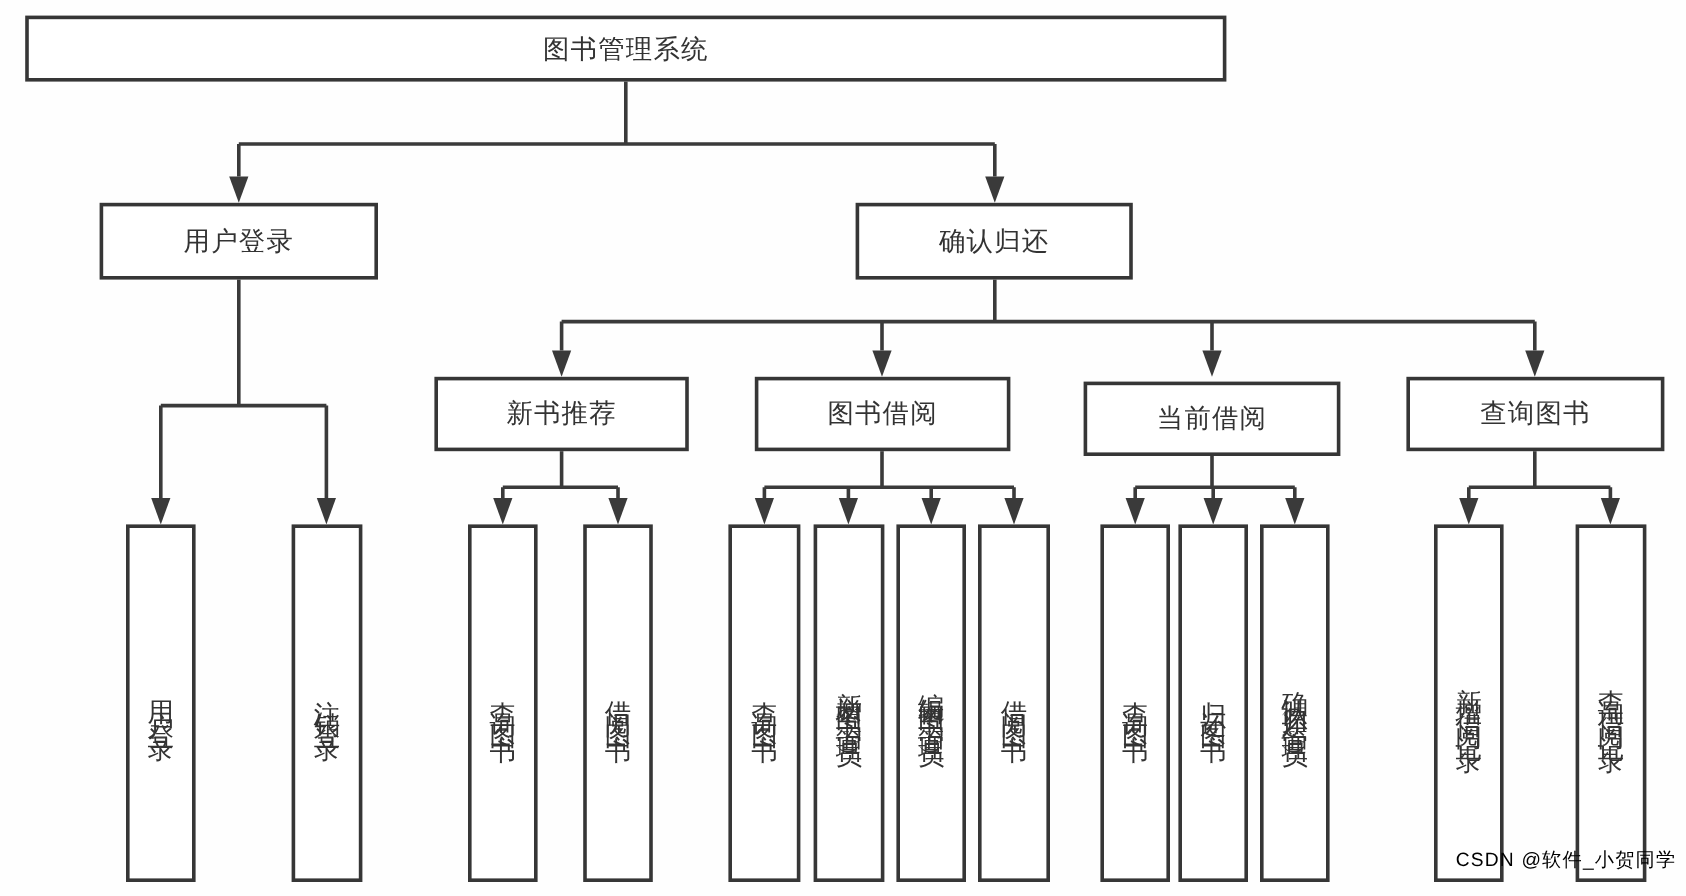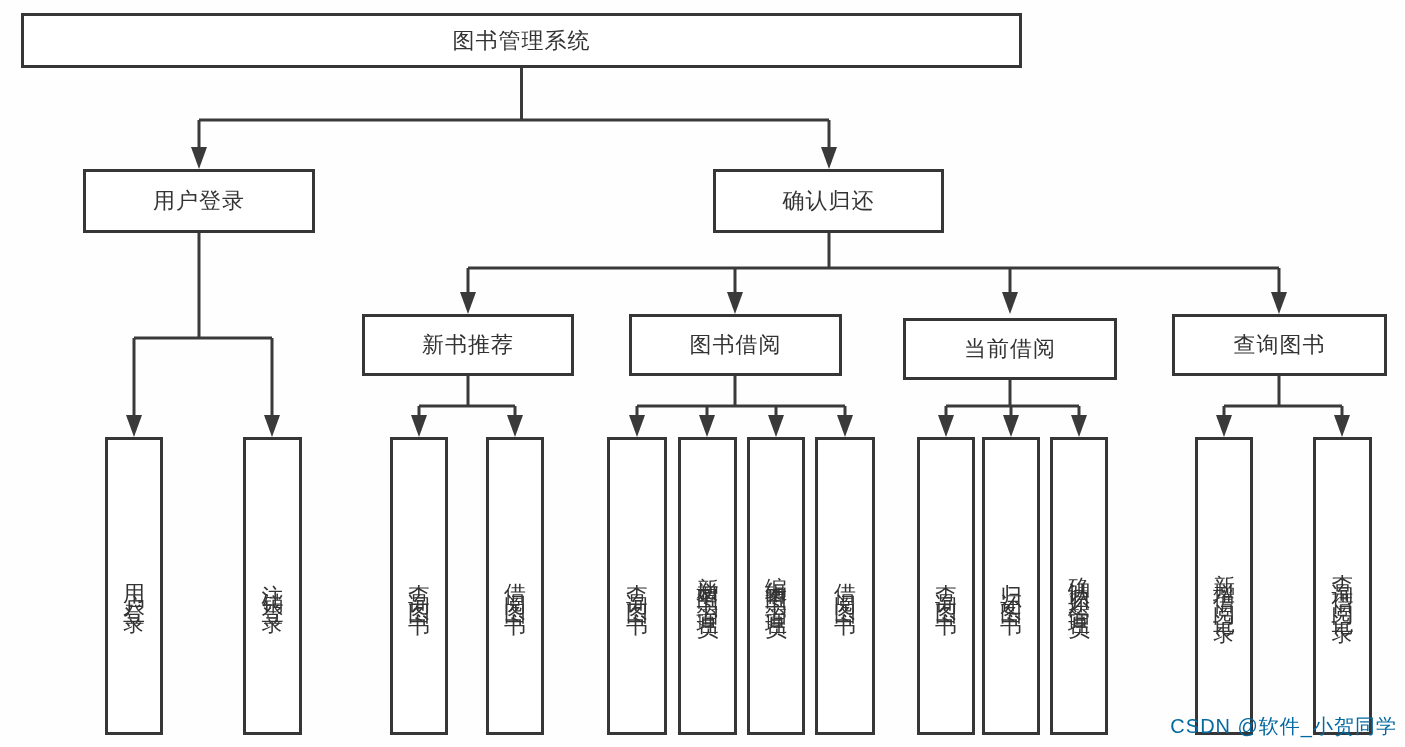--- a/index.html
+++ b/index.html
@@ -17,22 +17,22 @@
     display:flex; align-items:center; justify-content:center;
     color:#333333;
   }
   .node .lbl { font-size:22px; letter-spacing:1px; white-space:nowrap; color:#333333; }
   .leaf .lbl {
     writing-mode:vertical-rl; text-orientation:mixed;
     line-height:1; letter-spacing:10px; white-space:nowrap;
   }
   .leaf .lbl.tight { letter-spacing:6px; }
   .watermark {
-    position:absolute; right:8px; bottom:7px; z-index:10;
-    font-size:20px; color:#0369a1; letter-spacing:1px; white-space:nowrap;
+    position:absolute; right:8px; bottom:19px; z-index:10;
+    font-size:16px; color:#000000; letter-spacing:1px; white-space:nowrap;
   }
 </style>
 </head>
 <body>
 
 <div id="stage">
 
   <svg class="connectors" width="1405" height="747" viewBox="0 0 1405 747">
 
     <g>

